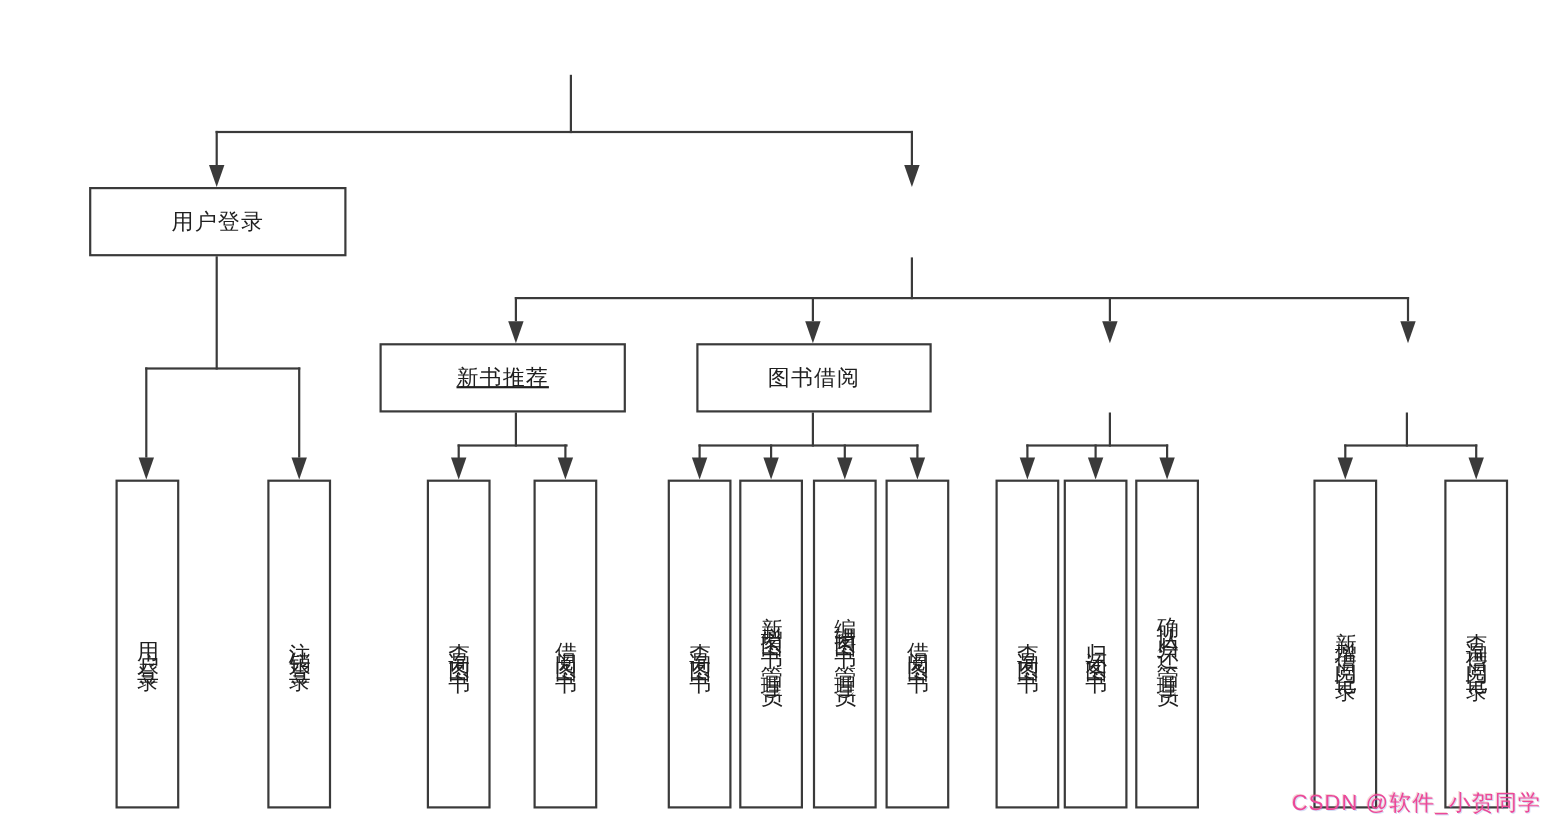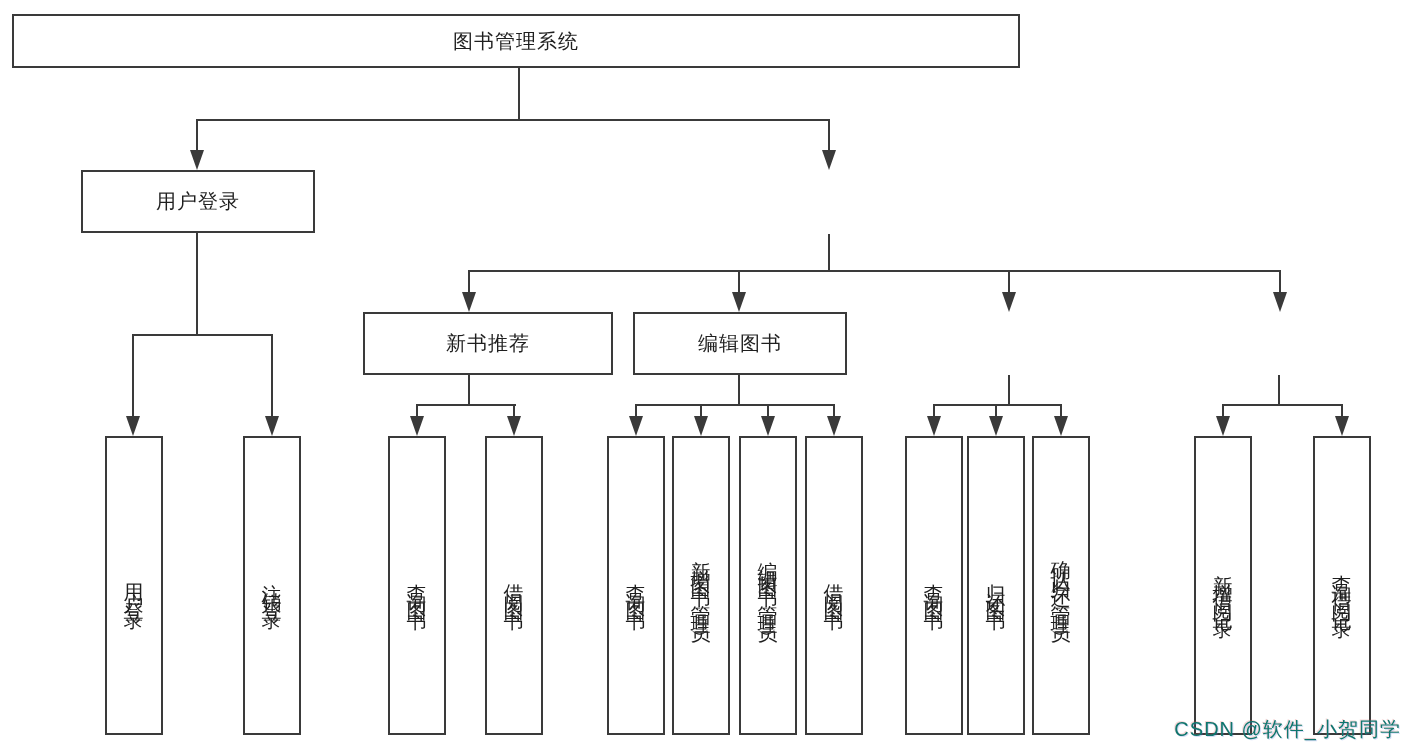--- a/index.html
+++ b/index.html
@@ -48,34 +48,31 @@
     width: 0; height: 0;
     border-left: 7px solid transparent;
     border-right: 7px solid transparent;
     border-top: 20px solid #3a3a3a;
   }
   .watermark {
     position: absolute;
     right: 4px;
     top: 716px;
     font-size: 20px;
-    color: #0f766e;
+    color: #ec4899;
     letter-spacing: 1px;
     text-shadow: -1px -1px 0 rgba(220,90,90,0.25), 1px 1px 0 rgba(90,120,220,0.25);
     white-space: nowrap;
   }
 </style>
 </head>
 <body>
 
 <div id="canvas">
 
-  <div class="box root" style="left:12px; top:14px; width:1008px; height:54px;">
-    <span>图书管理系统</span>
-  </div>
 
   <div class="vline" style="left:518px; top:68px;  height:53px;"></div>
   <div class="hline" style="left:196px; top:119px; width:634px;"></div>
   <div class="vline" style="left:196px; top:119px; height:33px;"></div>
   <div class="arrow" style="left:190px; top:150px;"></div>
   <div class="vline" style="left:828px; top:119px; height:33px;"></div>
   <div class="arrow" style="left:822px; top:150px;"></div>
 
   <div class="box" style="left:81px; top:170px; width:234px; height:63px;">
     <span>用户登录</span>
@@ -92,25 +89,25 @@
   <div class="hline" style="left:468px; top:270px; width:813px;"></div>
   <div class="vline" style="left:468px;  top:270px; height:22px;"></div>
   <div class="arrow" style="left:462px;  top:292px;"></div>
   <div class="vline" style="left:738px;  top:270px; height:22px;"></div>
   <div class="arrow" style="left:732px;  top:292px;"></div>
   <div class="vline" style="left:1008px; top:270px; height:22px;"></div>
   <div class="arrow" style="left:1002px; top:292px;"></div>
   <div class="vline" style="left:1279px; top:270px; height:22px;"></div>
   <div class="arrow" style="left:1273px; top:292px;"></div>
 
-  <div class="box" style="left:363px; top:312px; width:250px; height:63px;">
+  <div class="box" style="left:345px; top:312px; width:224px; height:63px;text-decoration:underline;">
     <span>新书推荐</span>
   </div>
   <div class="box" style="left:633px; top:312px; width:214px; height:63px;">
-    <span>编辑图书</span>
+    <span>图书借阅</span>
   </div>
 
   <div class="vline" style="left:468px; top:375px; height:31px;"></div>
   <div class="hline" style="left:416px; top:404px; width:100px;"></div>
   <div class="vline" style="left:416px; top:404px; height:14px;"></div>
   <div class="arrow" style="left:410px; top:416px;"></div>
   <div class="vline" style="left:513px; top:404px; height:14px;"></div>
   <div class="arrow" style="left:507px; top:416px;"></div>
 
   <div class="vline" style="left:738px; top:375px; height:31px;"></div>

